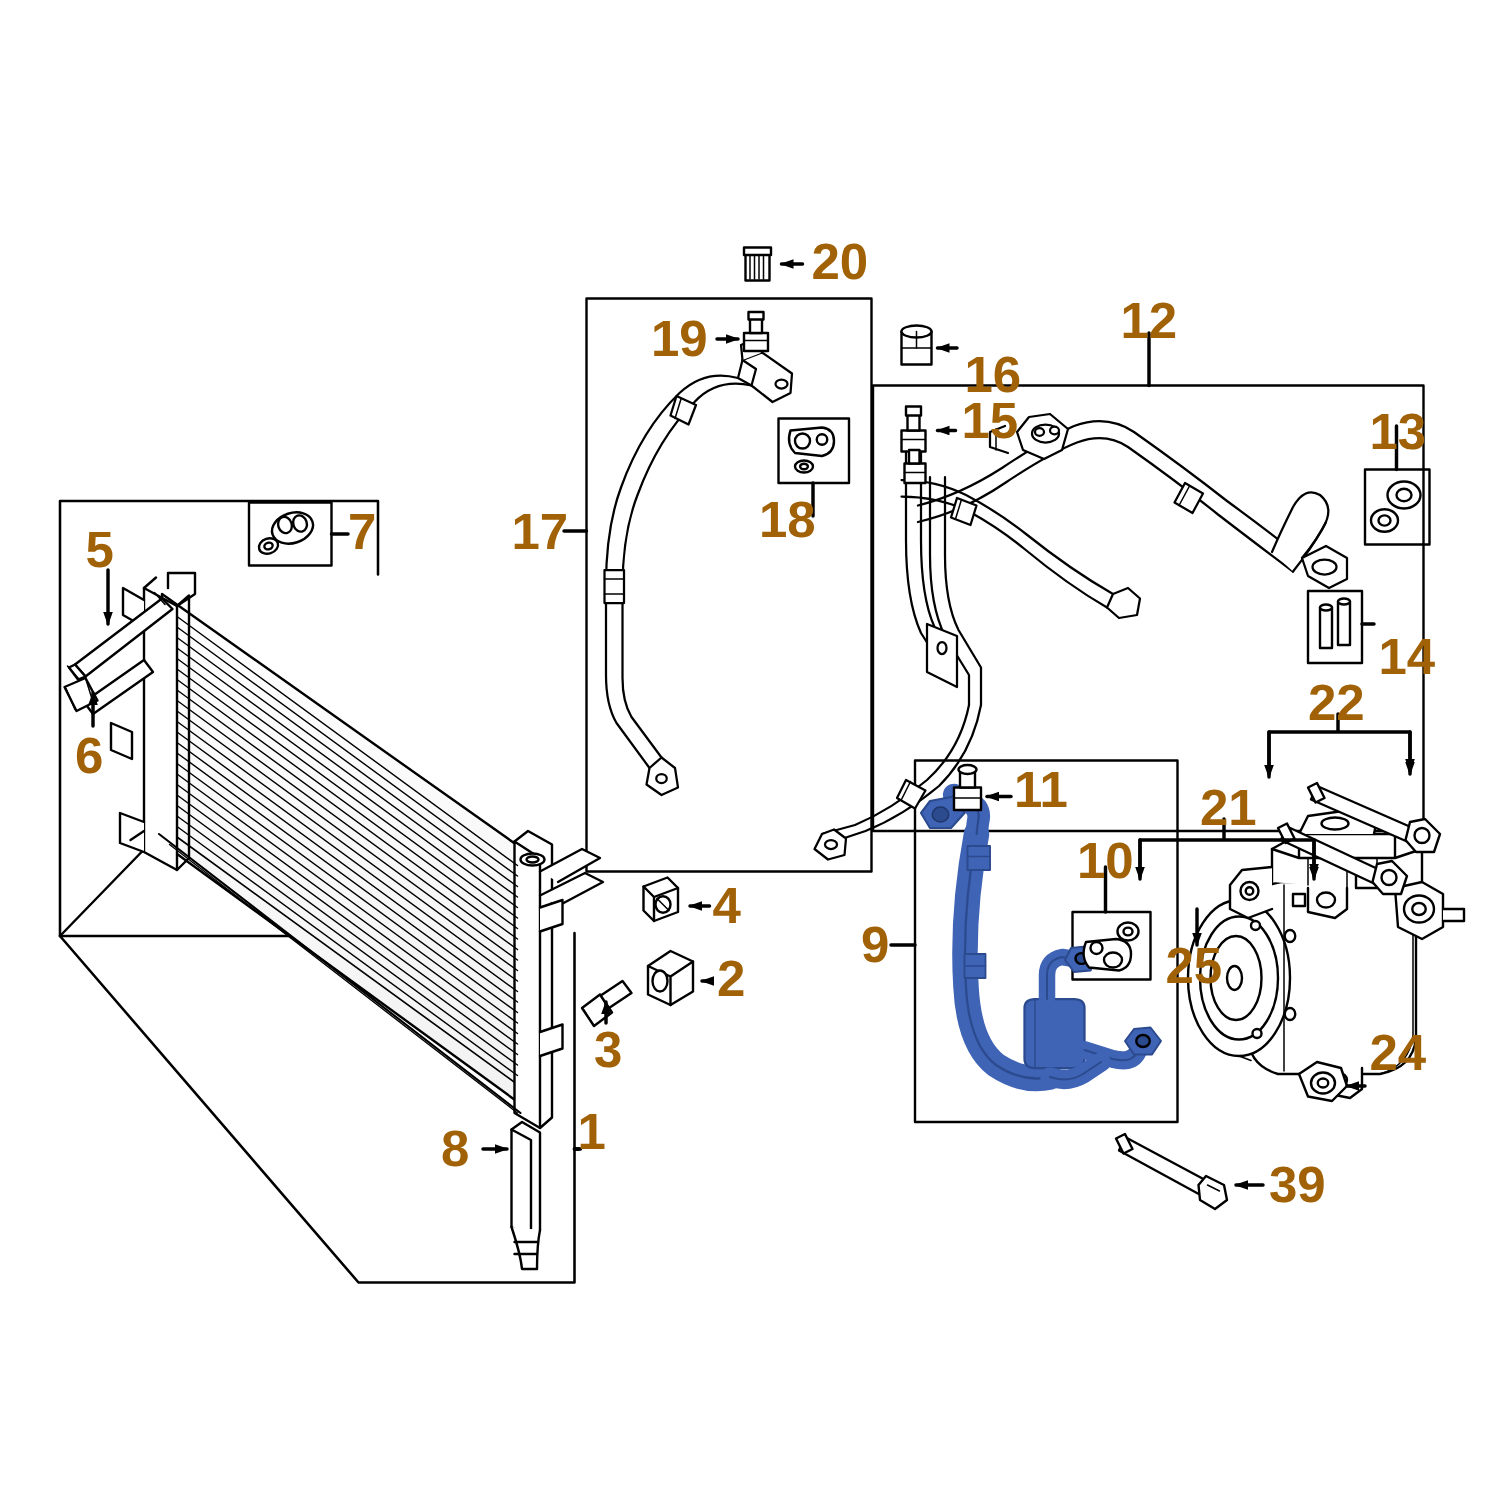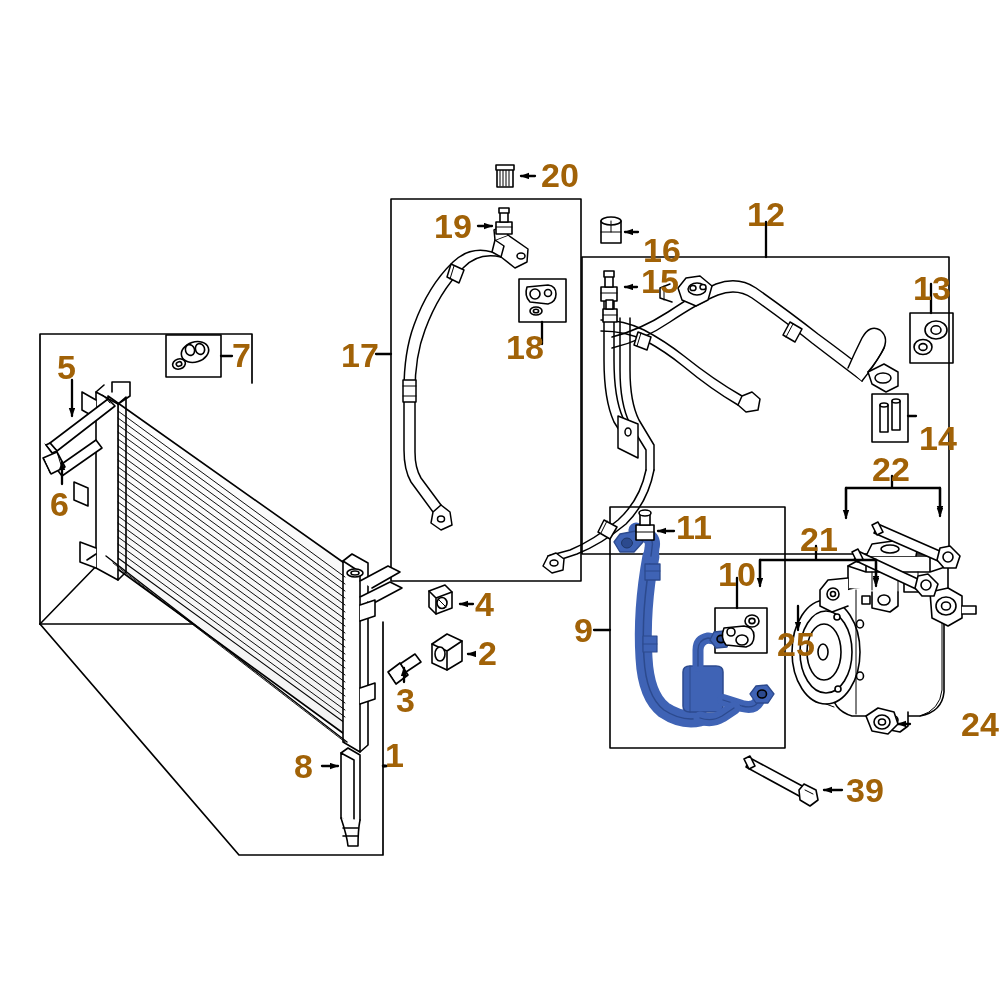--- a/index.html
+++ b/index.html
@@ -509,16 +509,16 @@
 <div class="callout-label" style="left:919px;  top:421px;"><span>14</span></div>
 <div class="callout-label" style="left:641px;  top:264px;text-align:center;"><span>15</span></div>
 <div class="callout-label" style="left:643px;  top:209px;margin-top:24px;"><span>16</span></div>
 <div class="callout-label" style="left:341px;  top:338px;"><span>17</span></div>
 <div class="callout-label" style="left:506px;  top:330px;"><span>18</span></div>
 <div class="callout-label" style="left:434px;  top:209px;"><span>19</span></div>
 <div class="callout-label" style="left:541px;  top:158px;"><span>20</span></div>
 <div class="callout-label" style="left:800px;  top:522px;text-align:right;"><span>21</span></div>
 <div class="callout-label" style="left:872px;  top:452px;"><span>22</span></div>
 <div class="callout-label" style="left:846px;  top:773px;"><span>39</span></div>
-<div class="callout-label" style="left:913px;  top:707px;margin-left:48px;"><span>24</span></div>
+<div class="callout-label" style="left:913px;  top:685px;"><span>24</span></div>
 <div class="callout-label" style="left:777px;  top:583px;margin-top:44px;"><span>25</span></div>
 
 </div>
 
 </body></html>

